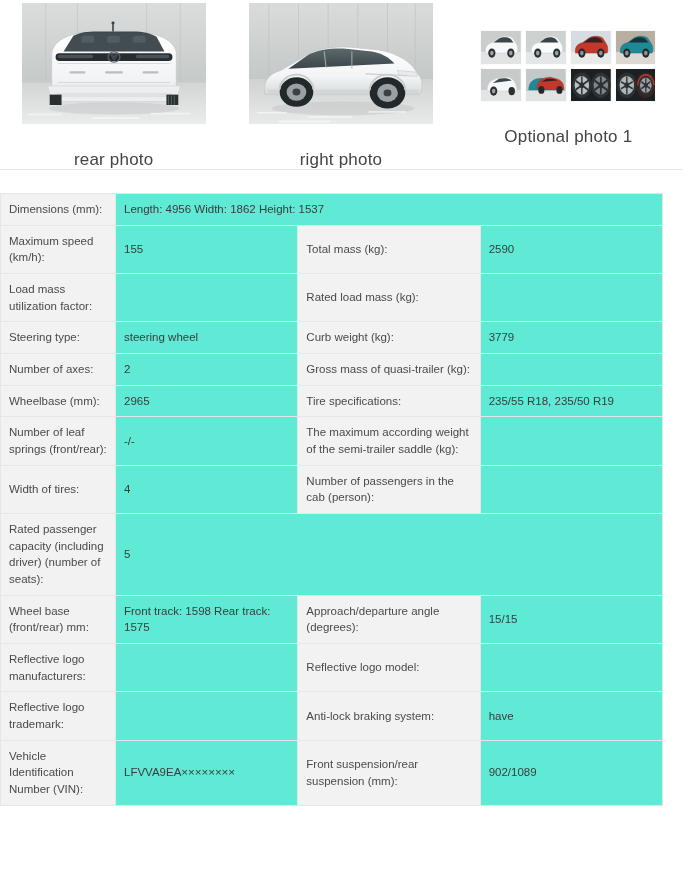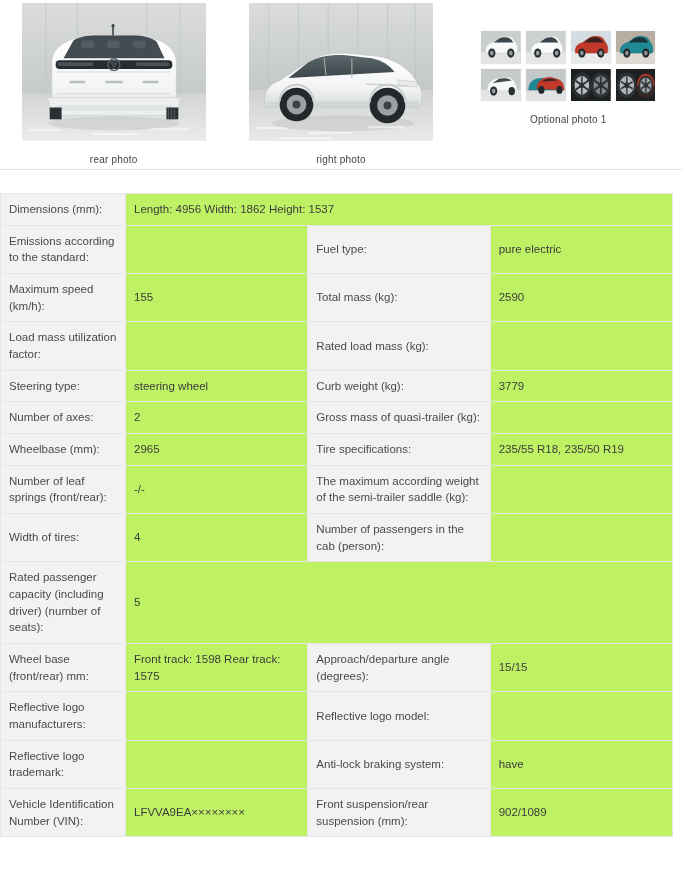--- a/index.html
+++ b/index.html
@@ -19,21 +19,21 @@
     border-bottom: 1px solid #e4e4e4;
     background: #fff;
   }
   .photo-row { display: flex; width: 682px; height: 170px; }
   .photo-cell {
     flex: 1 1 0; display: flex; flex-direction: column;
     align-items: center; justify-content: flex-start;
     padding-top: 2px;
   }
   .caption {
-    font-size: 10px; color: #444; margin-top: 12px; letter-spacing: .2px;
+    font-size: 17px; color: #444; margin-top: 25px; letter-spacing: .2px;
   }
 
   .frame { border: 1px solid #ffffff; overflow: hidden; position: relative; }
   .main-photo { width: 186px; height: 140px; }
   .rear-photo { width: 186px; height: 140px; }
 
   
   .sceneA { width:100%; height:100%; display:block; }
 
   
@@ -57,24 +57,24 @@
   table.spec td {
     border: 1px solid #e6e6e6;
     padding: 7px 8px;
     vertical-align: middle;
     line-height: 1.45;
     word-wrap: break-word;
   }
   td.lbl {
     background: #f2f2f2;
     color: #4a4a4a;
-    width: 125px;
+    width: 115px;
   }
   td.val {
-    background: #bef264;
+    background: #5eead4;
     color: #3c3c3c;
   }
   td.val-left  { width: 216px; }
   td.lbl-right { width: 115px; }
   td.val-right { width: 216px; }
   td.val-wide  { width: 547px; }
 </style>
 </head>
 <body>
 
@@ -368,26 +368,20 @@
   </div>
 
   <div class="table-wrap">
     <table class="spec">
       <tbody>
           <tr>
             <td class="lbl">Dimensions (mm):</td>
             <td class="val val-wide" colspan="3">Length: 4956 Width: 1862 Height: 1537</td>
           </tr>
           <tr>
-            <td class="lbl">Emissions according to the standard:</td>
-            <td class="val val-left"></td>
-            <td class="lbl lbl-right">Fuel type:</td>
-            <td class="val val-right">pure electric</td>
-          </tr>
-          <tr>
             <td class="lbl">Maximum speed (km/h):</td>
             <td class="val val-left">155</td>
             <td class="lbl lbl-right">Total mass (kg):</td>
             <td class="val val-right">2590</td>
           </tr>
           <tr>
             <td class="lbl">Load mass utilization factor:</td>
             <td class="val val-left"></td>
             <td class="lbl lbl-right">Rated load mass (kg):</td>
             <td class="val val-right"></td>

